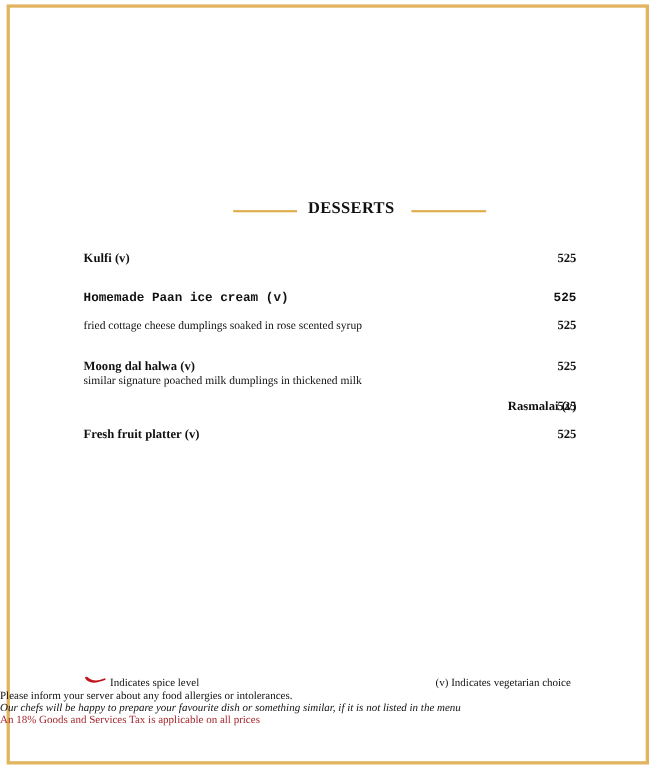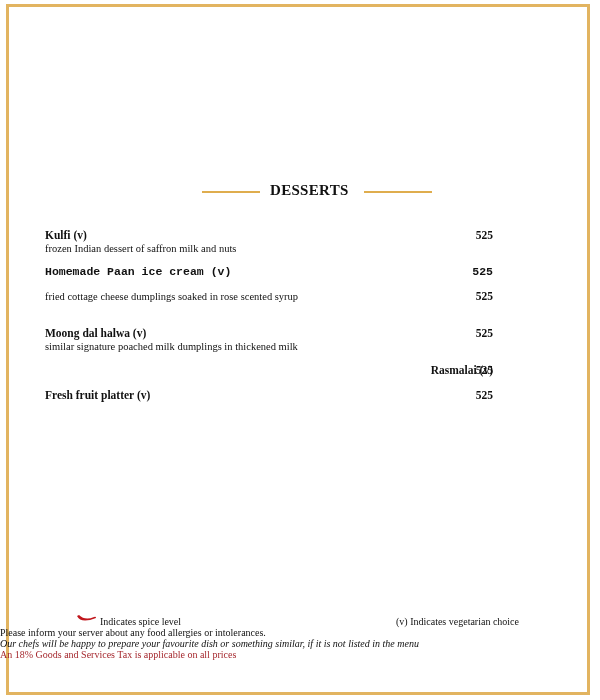--- a/index.html
+++ b/index.html
@@ -1,23 +1,23 @@
 <!DOCTYPE html>
 <html><head>
   <meta charset="utf-8">
   <style>
     html, body { margin: 0; padding: 0; background: #ffffff; }
     body { width: 600px; height: 700px; position: relative; overflow: hidden; font-family: "Liberation Serif", "DejaVu Serif", serif; color: #111; }
     .frame { position: absolute; left: 6px; top: 4px; width: 578px; height: 685px; border: 3px solid #e2b460; }
-    .title-row { position: absolute; top: 182px; left: 6px; width: 544px; height: 20px; }
+    .title-row { position: absolute; top: 182px; left: 16px; width: 544px; height: 20px; }
     .rule { position: absolute; top: 9px; height: 2px; background: #dfad4e; }
     .rule.left { left: 196px; width: 58px; }
     .rule.right { left: 358px; width: 68px; }
     .title { position: absolute; left: 264px; top: 0; font-weight: bold; font-size: 15px; letter-spacing: 0.3px; }
-    .item { position: absolute; left: 45px; width: 448px; }
+    .item { position: absolute; left: 76px; width: 448px; }
     .item .name { font-weight: bold; font-size: 11.5px; line-height: 13px; }
     .item .desc { font-size: 10.5px; line-height: 13px; }
     .item .price { position: absolute; right: 0; top: 0; font-weight: bold; font-size: 11.5px; line-height: 13px; }
     .footer { position: absolute; left: 0; top: 616px; width: 600px; font-size: 10px; line-height: 11px; }
     .legend-row { position: relative; height: 11px; }
     .spice { position: absolute; left: 100px; top: 0; }
     .chili { position: absolute; left: 77px; top: -1px; width: 20px; height: 8px; }
     .veg { position: absolute; left: 396px; top: 0; }
     .center { }
     .italic { font-style: italic; }
@@ -29,21 +29,20 @@
 <div class="frame"></div>
 
 <div class="title-row">
   <div class="rule left"></div>
   <div class="title">DESSERTS</div>
   <div class="rule right"></div>
 </div>
 
 <div class="item" style="top:229px;">
   <div class="name">Kulfi (v)</div>
-  <div class="desc">frozen Indian dessert of saffron milk and nuts</div>
   <div class="price">525</div>
 </div>
 
 <div class="item" style="top:265px;font-family:Liberation Mono, monospace;">
   <div class="name">Homemade Paan ice cream (v)</div>
   <div class="price">525</div>
 </div>
 
 <div class="item" style="top:290px;">
   <div class="desc">fried cottage cheese dumplings soaked in rose scented syrup</div>

